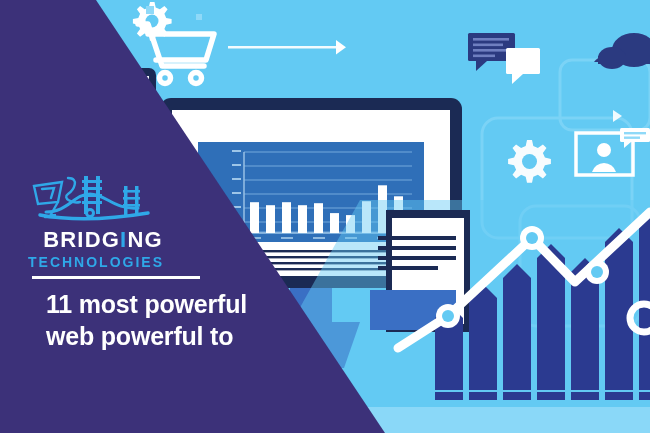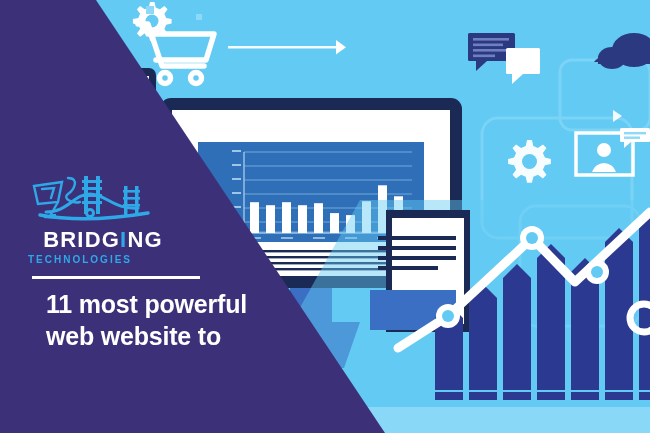--- a/index.html
+++ b/index.html
@@ -38,21 +38,21 @@
     font-size: 22px;
     margin-top: 1px;
     white-space: nowrap;
     text-align: center;
   }
   .logo-word .accent { color: #2fa8e8; }
   .logo-sub {
     font-weight: bold;
     letter-spacing: 2.0px;
     color: #2fa8e8;
-    font-size: 10px;
+    font-size: 14px;
     line-height: 1;
     margin-top: 4px;
     white-space: nowrap;
   }
 
   
   .divider {
     position: absolute;
     left: 32px;
     top: 276px;
@@ -335,16 +335,16 @@
     <div class="logo-word">
       <span>BRIDG</span><span class="accent">I</span><span>NG</span>
     </div>
     <div class="logo-sub">TECHNOLOGIES</div>
   </div>
 
   <div class="divider"></div>
 
   <div class="headline">
     <span class="line">11 most powerful</span>
-    <span class="line">web website to</span>
+    <span class="line">web powerful to</span>
   </div>
 
 </div>
 
 </body></html>

